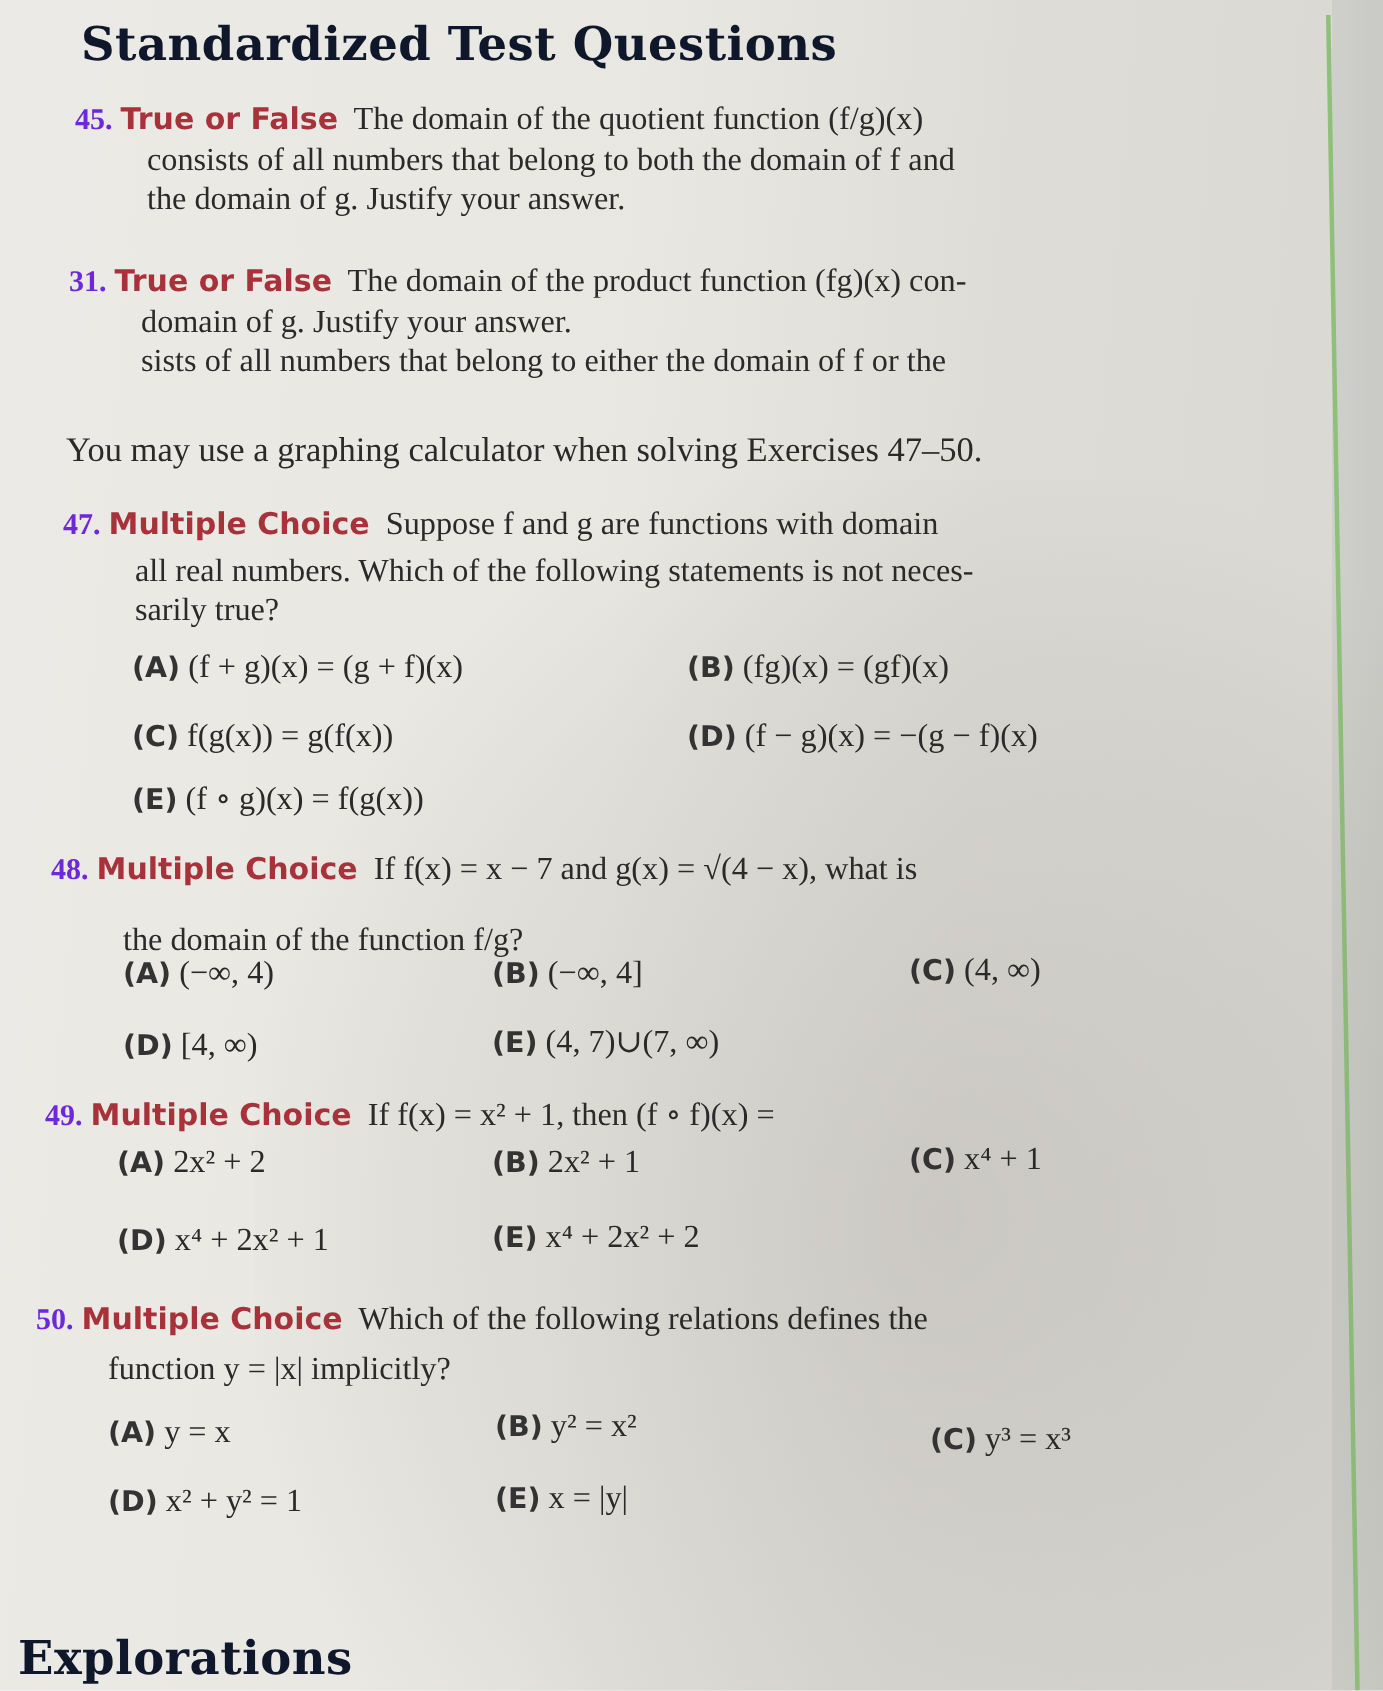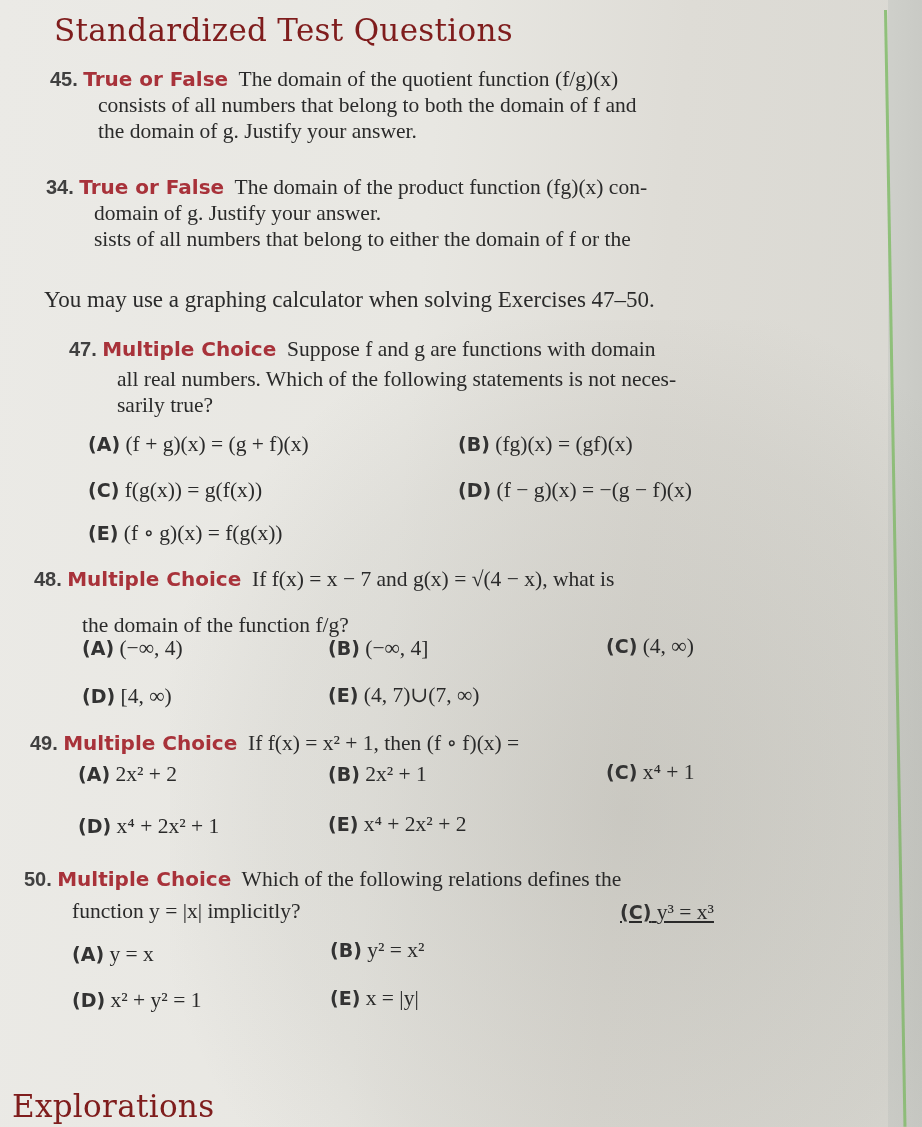--- a/index.html
+++ b/index.html
@@ -20,25 +20,25 @@
   }
   .edge-line {
     position:absolute; left:884px; top:10px; width:3px; height:1117px;
     background:#8fc07a; transform: rotate(-1deg); transform-origin: top left;
   }
   .edge-bg {
     position:absolute; left:886px; top:0; width:36px; height:1127px;
     background: linear-gradient(90deg, #cfd0cb, #c9cac5);
   }
   .section-title {
-    position:absolute; font-family:"DejaVu Serif", serif; font-weight:normal;
-    color:#7f1d1d; font-size:31px; letter-spacing:0.3px;
+    position:absolute; font-family:"DejaVu Serif", serif; font-weight:bold;
+    color:#0f172a; font-size:31px; letter-spacing:0.3px;
   }
   .q { position:absolute; font-size:21.5px; line-height:26px; }
-  .q .num { font-family:Liberation Sans, sans-serif; font-weight:bold; color:#404040; font-size:20px;text-align:center; }
+  .q .num { font-family:Liberation Serif, serif; font-weight:bold; color:#6d28d9; font-size:20px;text-align:center; }
   .q .kind { font-family:"DejaVu Sans", sans-serif; font-weight:bold; color:#a8323a; font-size:20px; }
   .q .line { display:block; white-space:nowrap; }
   .q .indent { padding-left:48px; }
   .choices { position:absolute; font-size:21.5px; }
   .choice { position:absolute; white-space:nowrap; }
   .choice .lbl { font-family:"DejaVu Sans", sans-serif; font-weight:bold; font-size:19px; color:#333; }
   .note { position:absolute; font-size:23px; white-space:nowrap; }
 </style>
 </head>
 <body>
@@ -50,28 +50,28 @@
 
 <div class="section-title" style="left:54px; top:12px;">Standardized Test Questions</div>
 
 <div class="q" style="left:50px; top:66px;">
   <span class="line"><span class="num">45.</span> <span class="kind">True or False</span>&nbsp; <span>The domain of the quotient function (f/g)(x)</span></span>
   <span class="line indent">consists of all numbers that belong to both the domain of f and</span>
   <span class="line indent">the domain of g. Justify your answer.</span>
 </div>
 
 <div class="q" style="left:46px; top:174px;">
-  <span class="line"><span class="num">34.</span> <span class="kind">True or False</span>&nbsp; <span>The domain of the product function (fg)(x) con-</span></span>
+  <span class="line"><span class="num">31.</span> <span class="kind">True or False</span>&nbsp; <span>The domain of the product function (fg)(x) con-</span></span>
   <span class="line indent">domain of g. Justify your answer.</span>
   <span class="line indent">sists of all numbers that belong to either the domain of f or the</span>
 </div>
 
 <div class="note" style="left:44px; top:287px;">You may use a graphing calculator when solving Exercises 47–50.</div>
 
-<div class="q" style="left:42px; top:336px;margin-left:27px;">
+<div class="q" style="left:42px; top:336px;">
   <span class="line"><span class="num">47.</span> <span class="kind">Multiple Choice</span>&nbsp; <span>Suppose f and g are functions with domain</span></span>
   <span class="line indent" style="margin-top:4px;">all real numbers. Which of the following statements is not neces-</span>
   <span class="line indent">sarily true?</span>
 </div>
 <div class="choices">
   <div class="choice" style="left:88px; top:432px;text-align:right;"><span class="lbl">(A)</span> <span>(f + g)(x) = (g + f)(x)</span></div>
   <div class="choice" style="left:458px; top:432px;"><span class="lbl">(B)</span> <span>(fg)(x) = (gf)(x)</span></div>
   <div class="choice" style="left:88px; top:478px;"><span class="lbl">(C)</span> <span>f(g(x)) = g(f(x))</span></div>
   <div class="choice" style="left:458px; top:478px;"><span class="lbl">(D)</span> <span>(f − g)(x) = −(g − f)(x)</span></div>
   <div class="choice" style="left:88px; top:520px;"><span class="lbl">(E)</span> <span>(f ∘ g)(x) = f(g(x))</span></div>
@@ -100,18 +100,18 @@
   <div class="choice" style="left:328px; top:812px;"><span class="lbl">(E)</span> <span>x⁴ + 2x² + 2</span></div>
 </div>
 
 <div class="q" style="left:24px; top:866px;">
   <span class="line"><span class="num">50.</span> <span class="kind">Multiple Choice</span>&nbsp; <span>Which of the following relations defines the</span></span>
   <span class="line indent" style="margin-top:6px;">function y = |x| implicitly?</span>
 </div>
 <div class="choices">
   <div class="choice" style="left:72px; top:942px;"><span class="lbl">(A)</span> <span>y = x</span></div>
   <div class="choice" style="left:330px; top:938px;"><span class="lbl">(B)</span> <span>y² = x²</span></div>
-  <div class="choice" style="left:620px; top:900px;text-decoration:underline;"><span class="lbl">(C)</span> <span>y³ = x³</span></div>
+  <div class="choice" style="left:620px; top:947px;"><span class="lbl">(C)</span> <span>y³ = x³</span></div>
   <div class="choice" style="left:72px; top:988px;"><span class="lbl">(D)</span> <span>x² + y² = 1</span></div>
   <div class="choice" style="left:330px; top:986px;"><span class="lbl">(E)</span> <span>x = |y|</span></div>
 </div>
 
 <div class="section-title" style="left:12px; top:1088px;">Explorations</div>
 
 </body></html>

